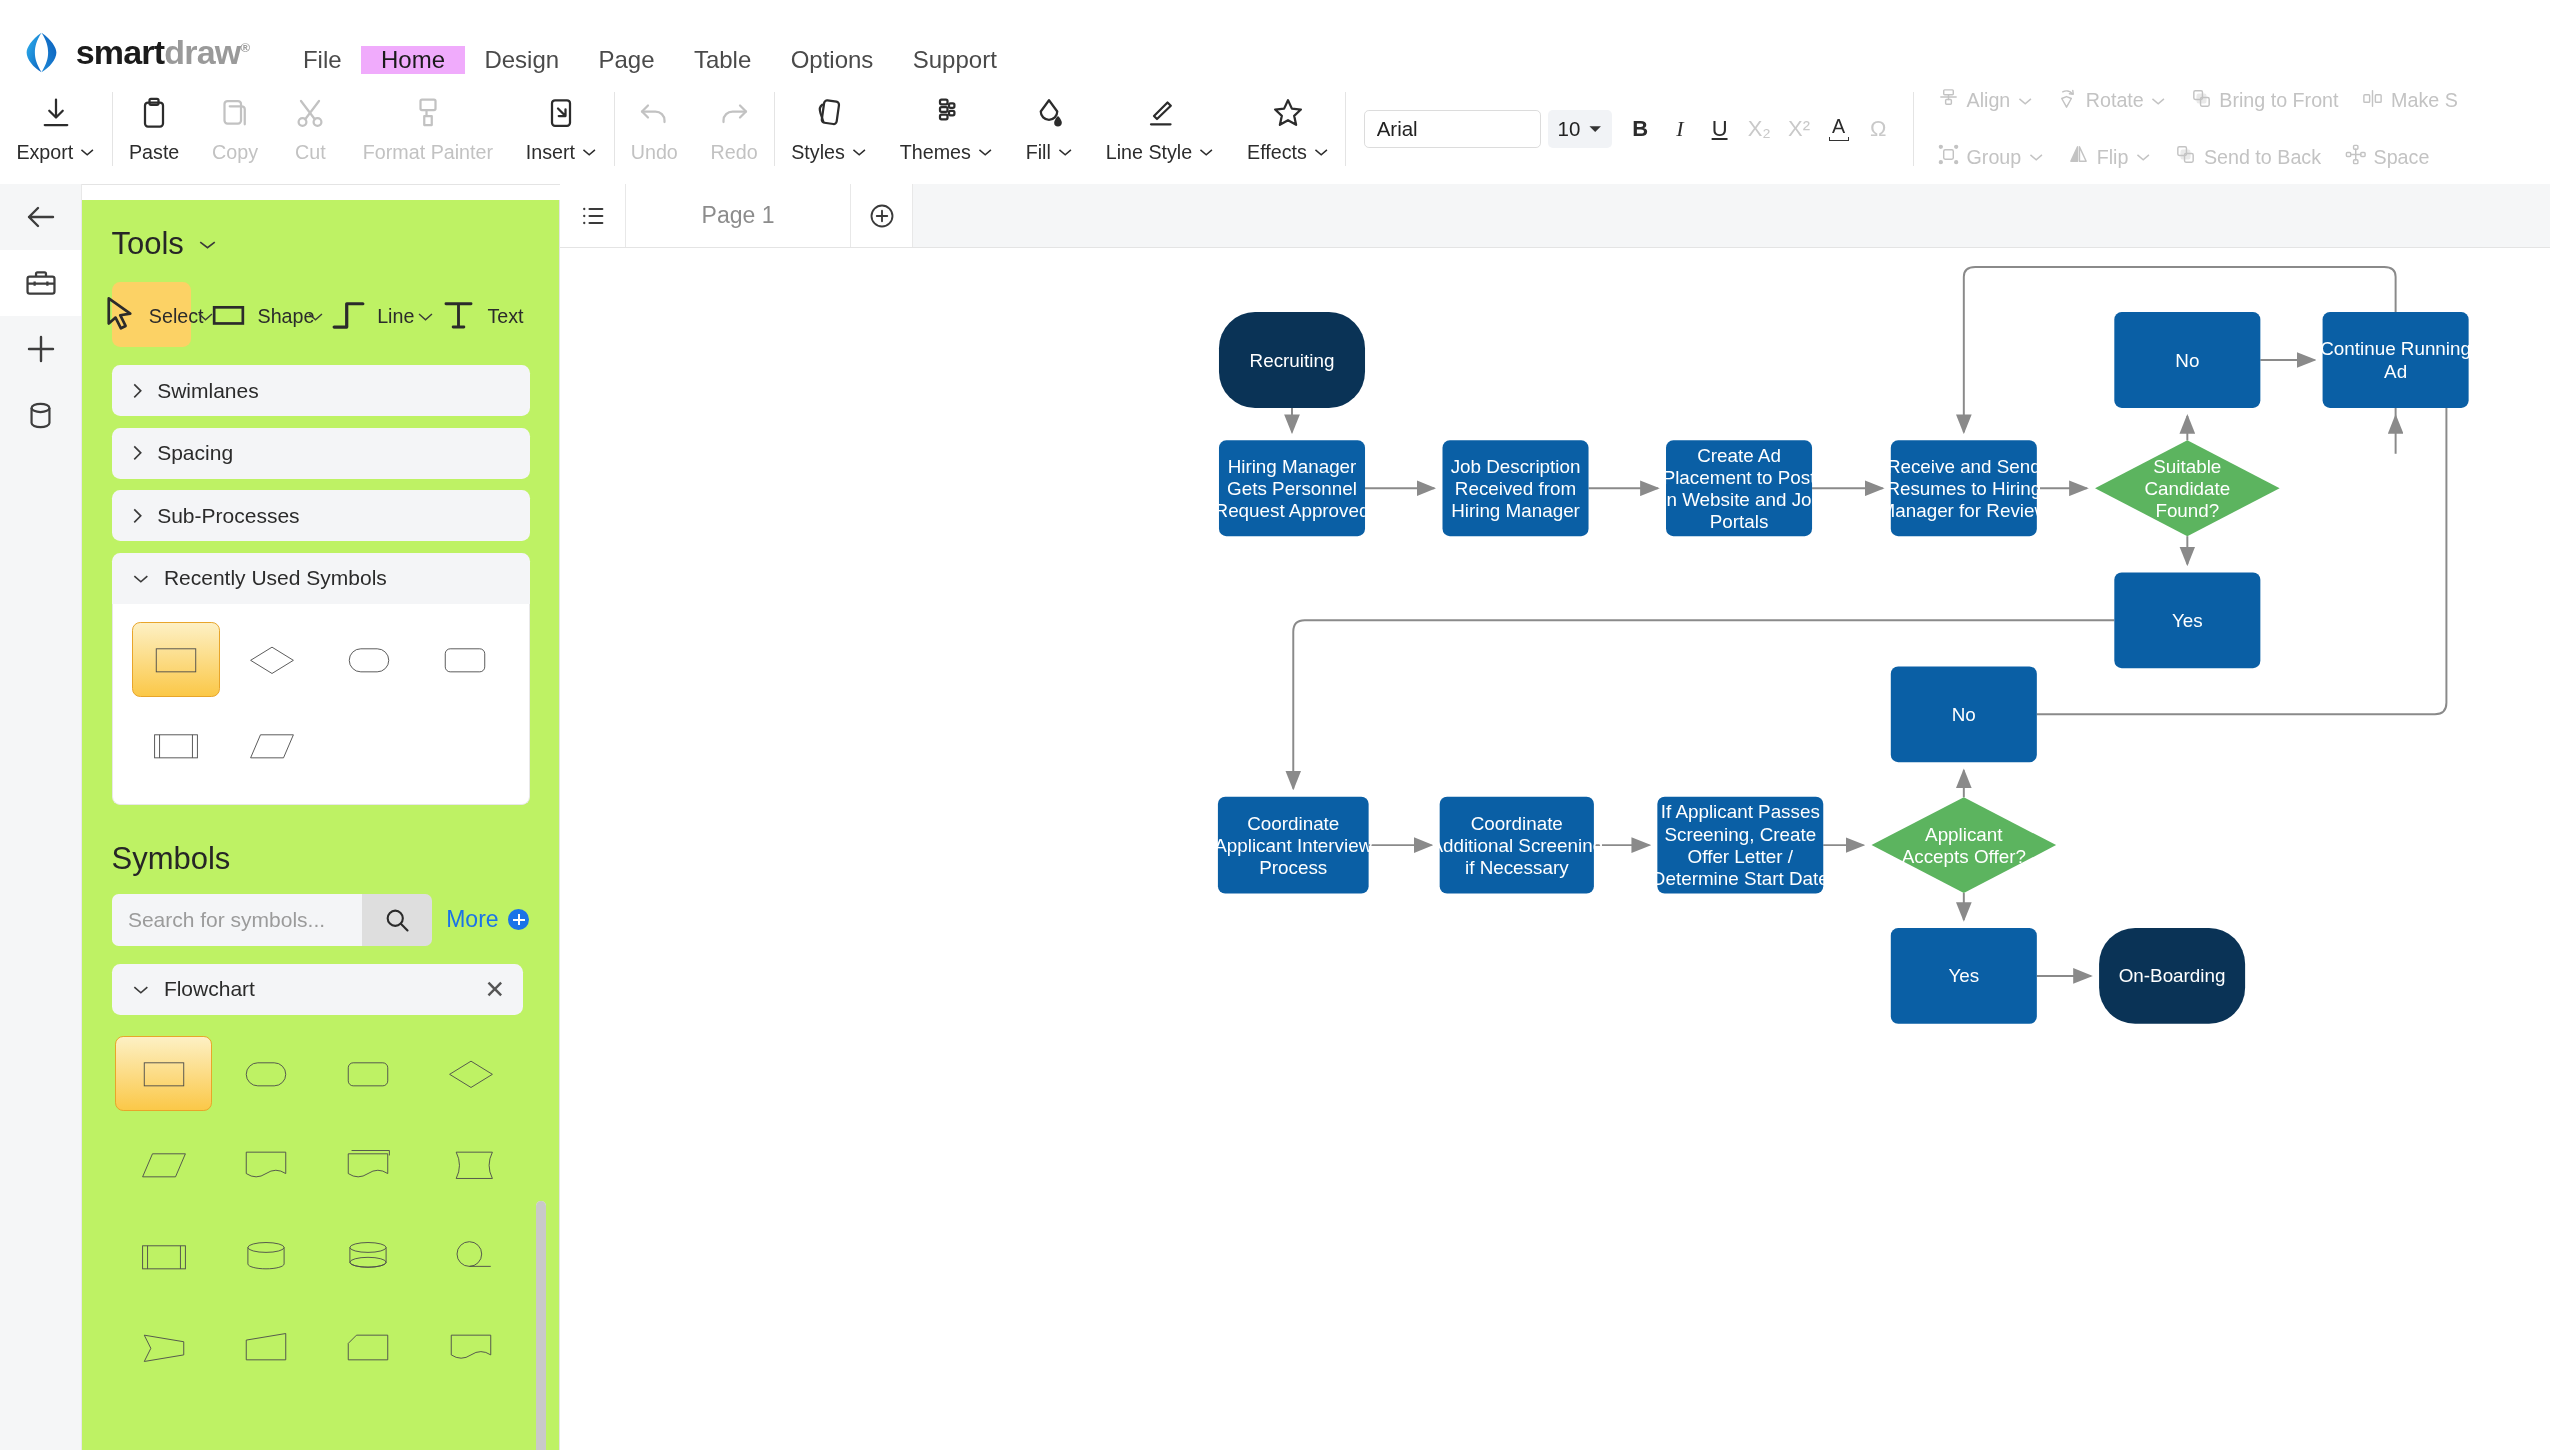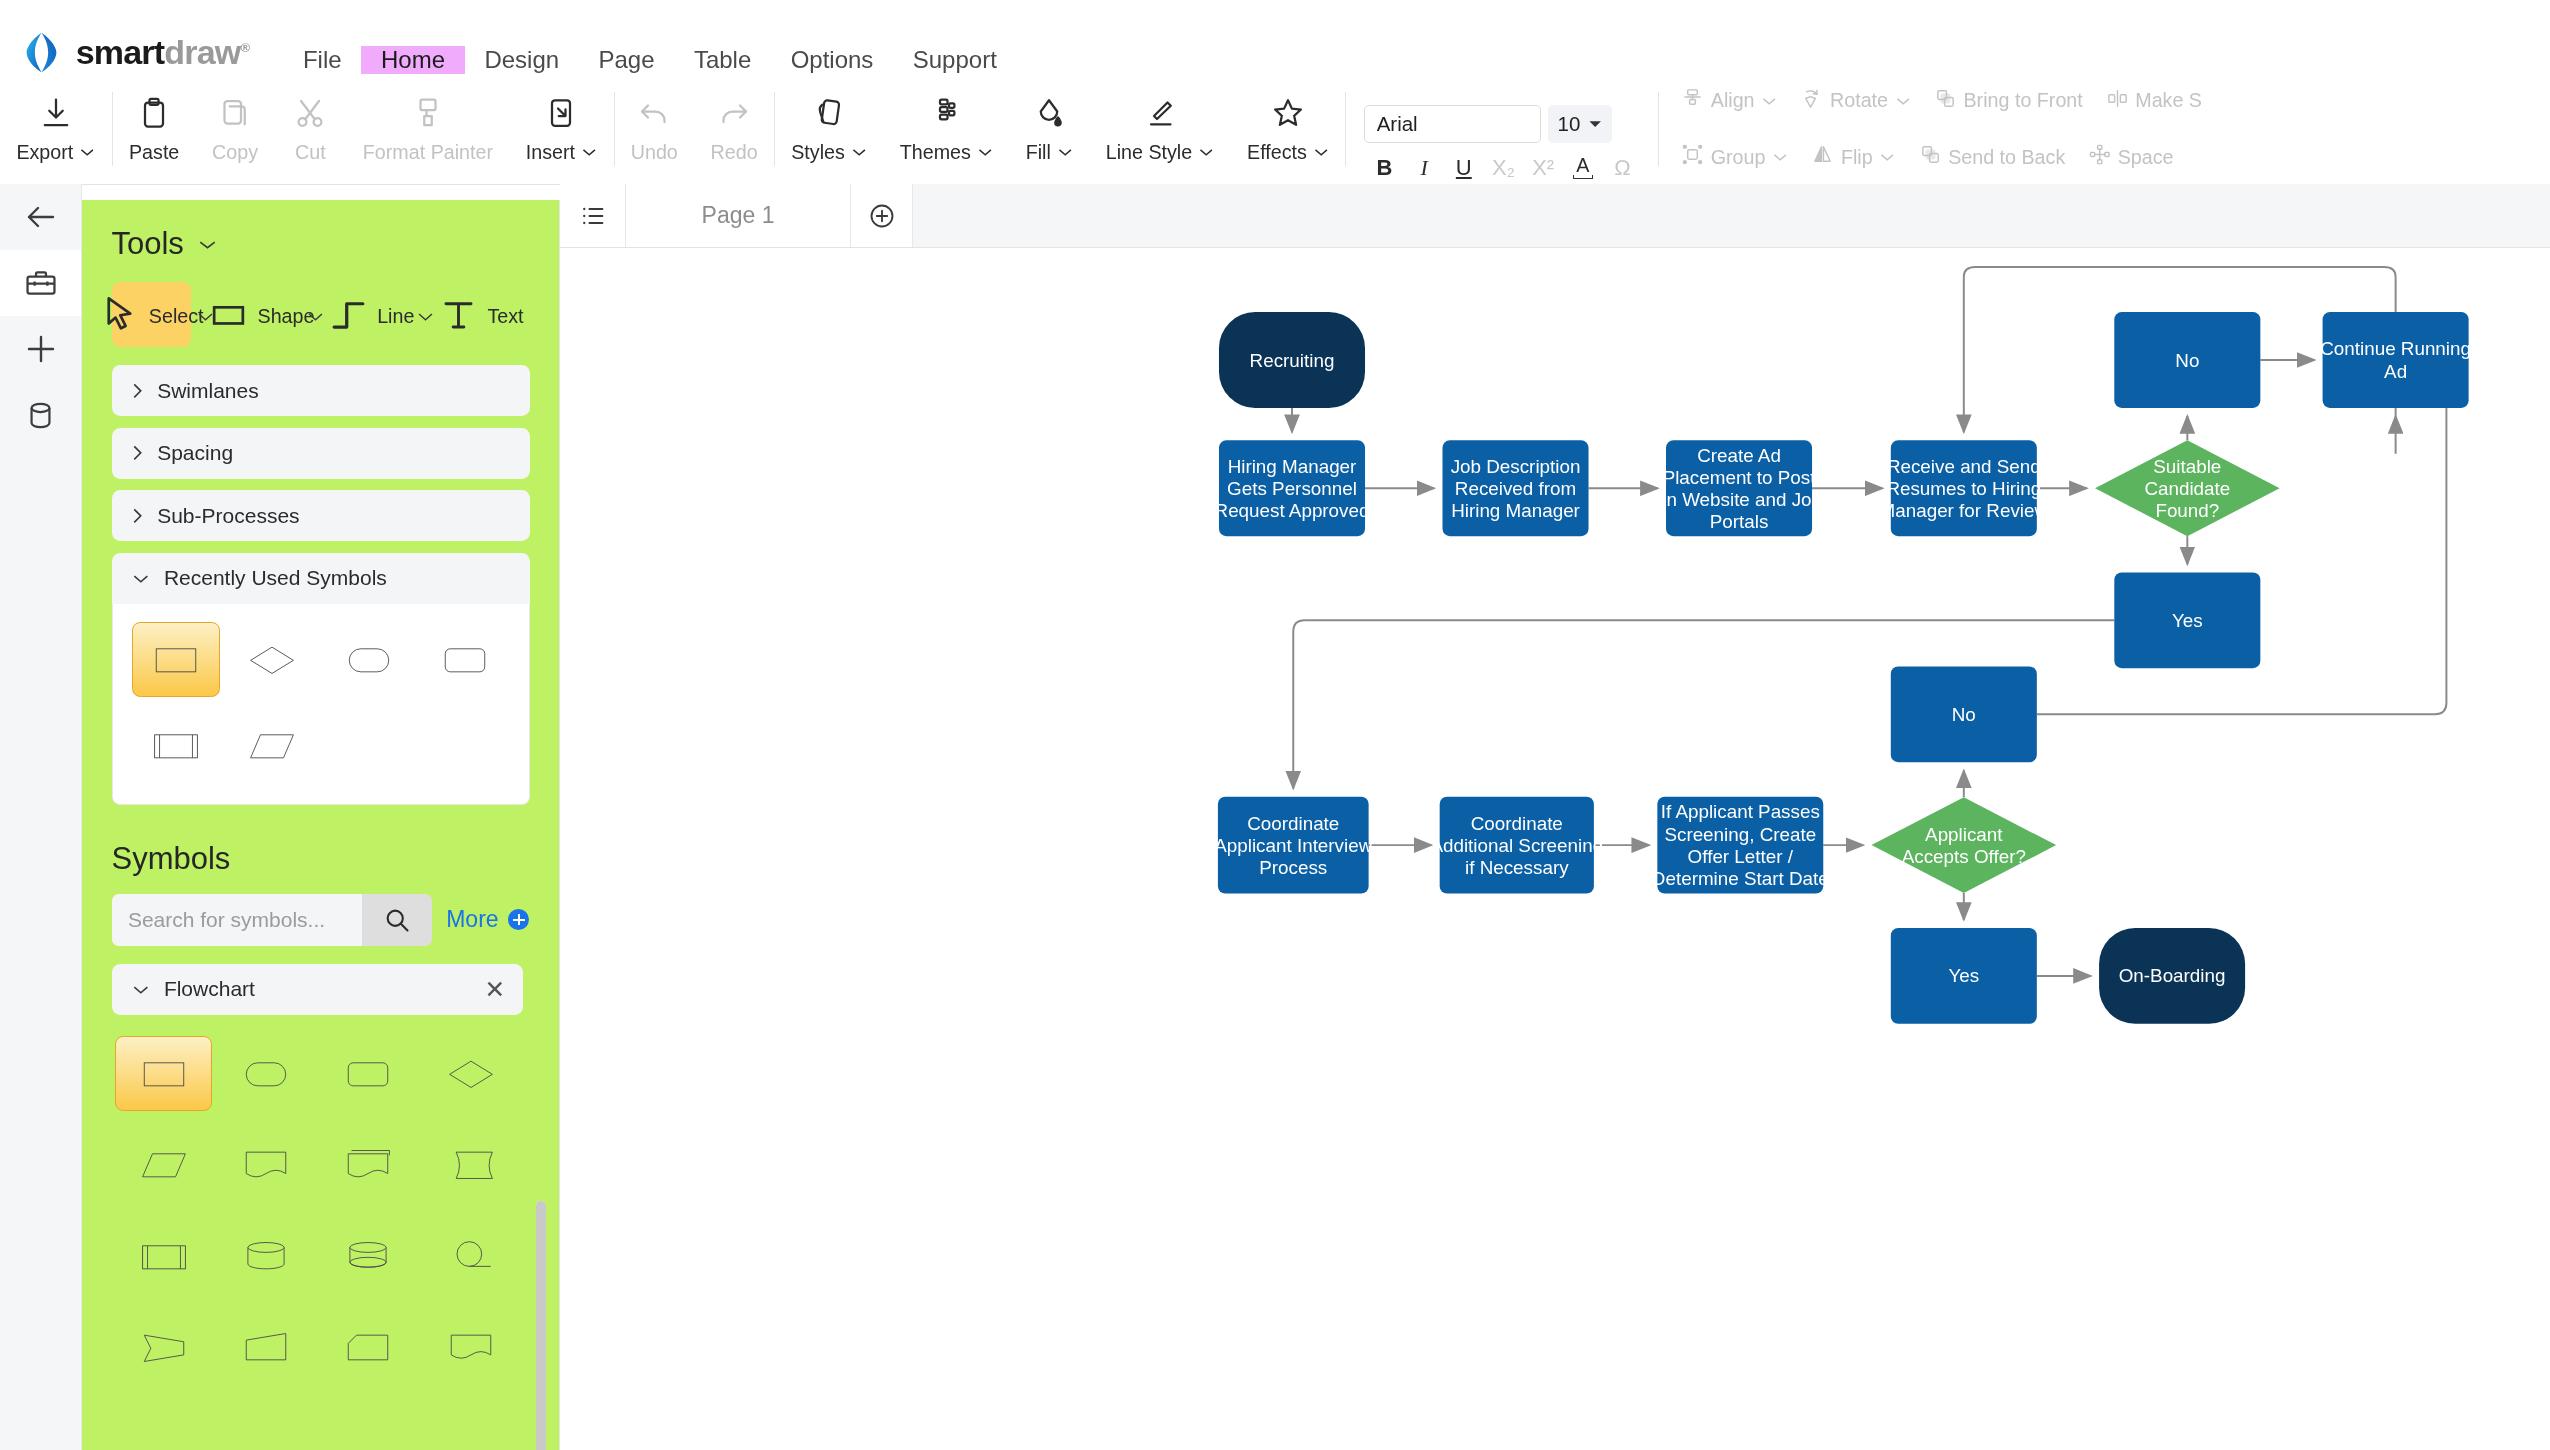--- a/index.html
+++ b/index.html
@@ -42,21 +42,21 @@
   .rbtn {
     display: flex; flex-direction: column; align-items: center; justify-content: center;
     gap: 8.2px; padding: 0 16.4px; min-width: 72px; cursor: pointer; color: #2c2c2c;
   }
   .rbtn.disabled { color: #c2c2c2; cursor: default; }
   .rbtn .rlabel { font-size: 19.7px; display: flex; align-items: center; gap: 5.7px; white-space: nowrap; }
   .rbtn .ricon { height: 38px; display: flex; align-items: center; }
 
   
   .fontgroup {
-    display: flex; flex-direction: column; justify-content: flex-end;
+    display: flex; flex-direction: row; justify-content: flex-start;
     gap: 8.2px; padding: 0 18px;
   }
   .fontrow1 { display: flex; gap: 6.6px; align-items: center; }
   .font-name {
     width: 177px; height: 38px; border: 0.8px solid #dcdcdc; border-radius: 4.9px;
     background: #fff; font-size: 20.5px; padding: 0 11.5px; color: #222;
     font-family: "Liberation Sans", sans-serif;
   }
   .font-size {
     width: 64px; height: 38px; background: #f1f3f6; border: none; border-radius: 4.9px;

